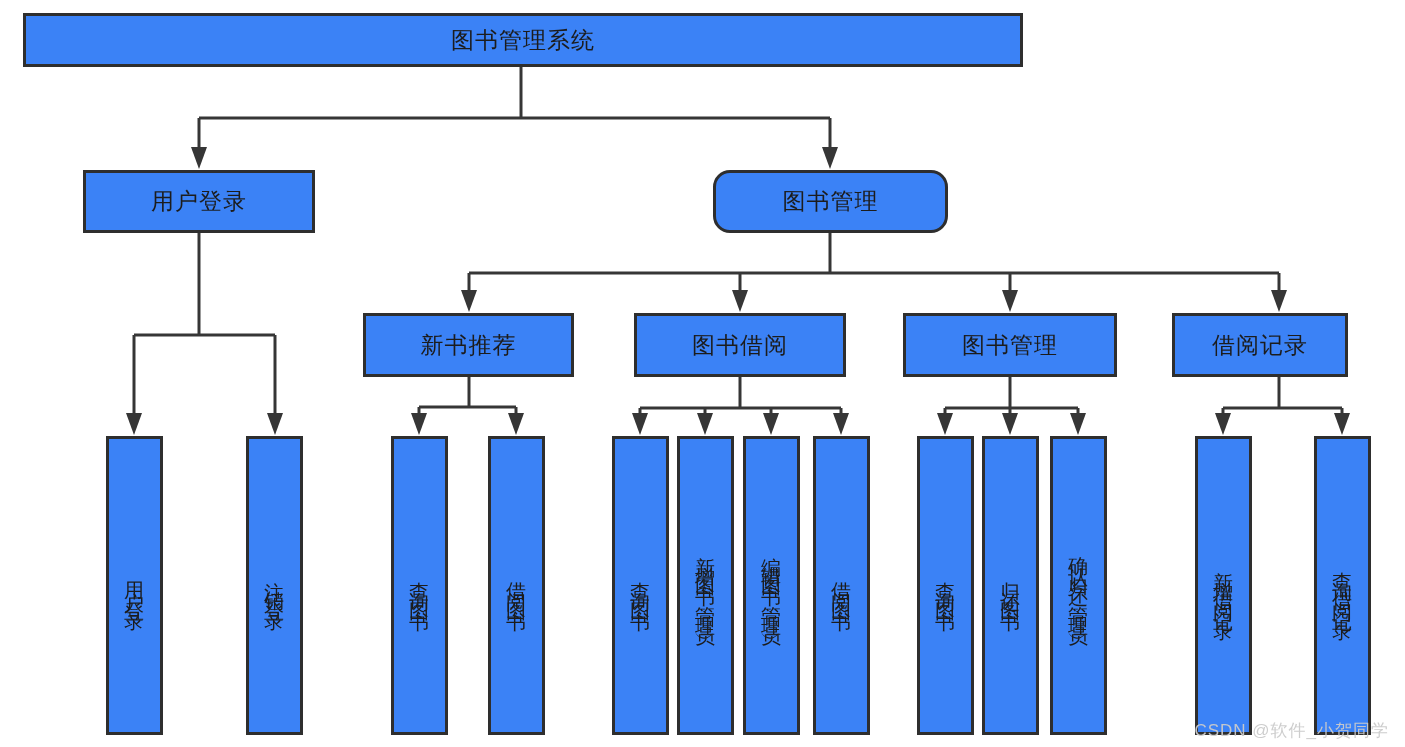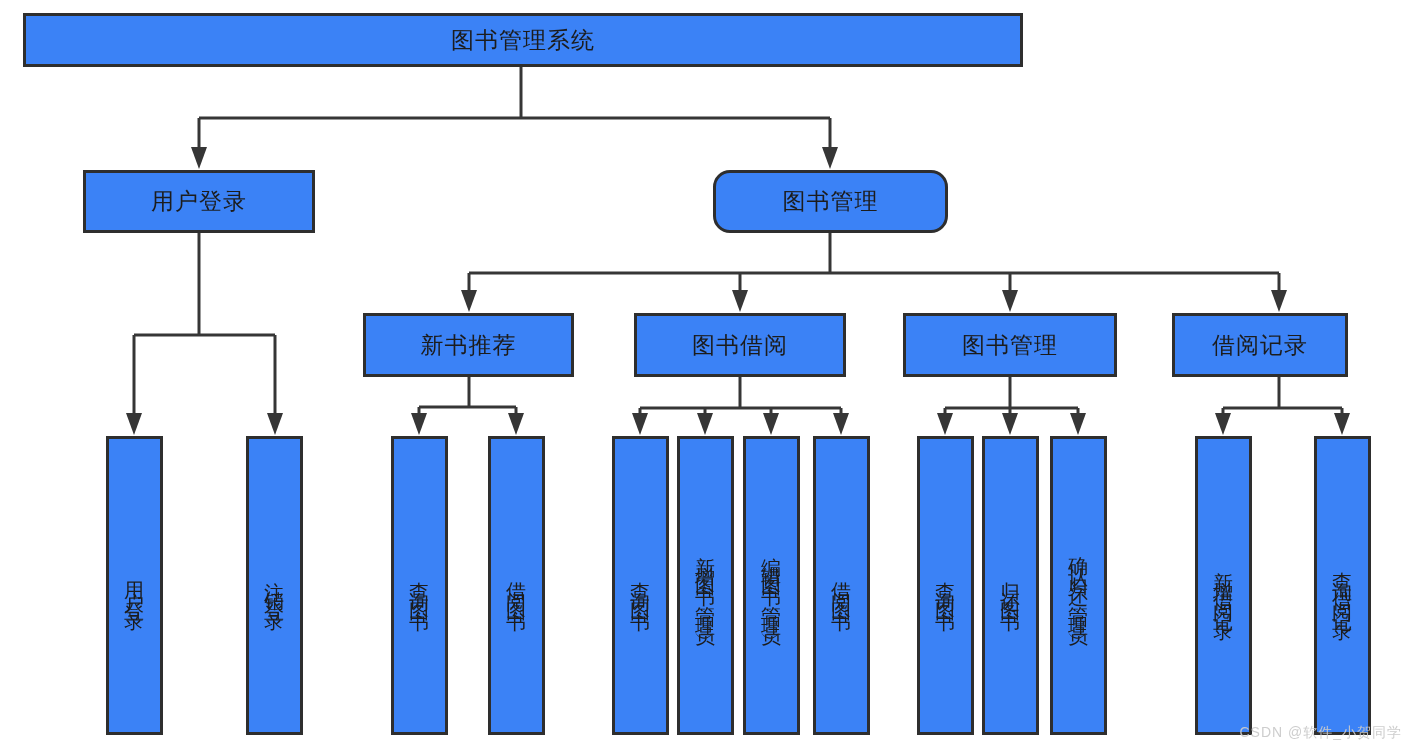--- a/index.html
+++ b/index.html
@@ -18,22 +18,22 @@
     display: flex; align-items: center; justify-content: center;
     font-size: 23px; letter-spacing: 1px; text-align: center;
   }
   .leaf {
     font-size: 20px;
     writing-mode: vertical-rl; text-orientation: mixed;
     letter-spacing: 10px; line-height: 1;
     justify-content: center; align-items: center;
   }
   .watermark {
-    position: absolute; right: 3px; bottom: 5px;
-    font-size: 14px; color: var(--wm); opacity: 0.95;
+    position: absolute; right: 16px; bottom: 5px;
+    font-size: 17px; color: var(--wm); opacity: 0.95;
     letter-spacing: 1px; z-index: 5; white-space: nowrap; margin-top: 26px;
   }
 </style>
 </head>
 <body>
 
 <div class="stage">
 
   <svg class="connectors" width="1405" height="747" viewBox="0 0 1405 747">
     <g stroke="currentColor" stroke-width="3" fill="none">

